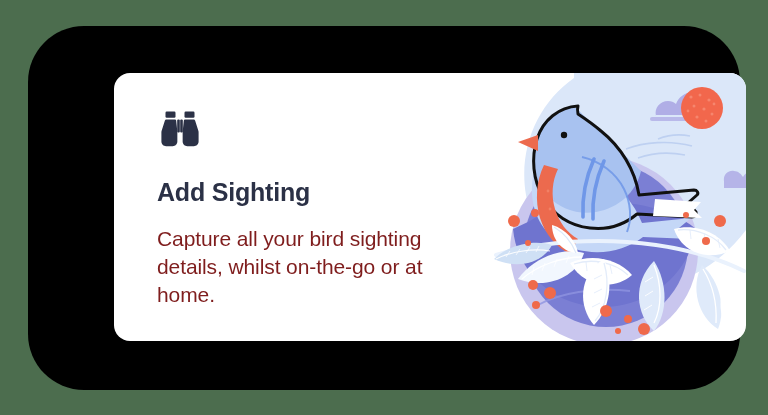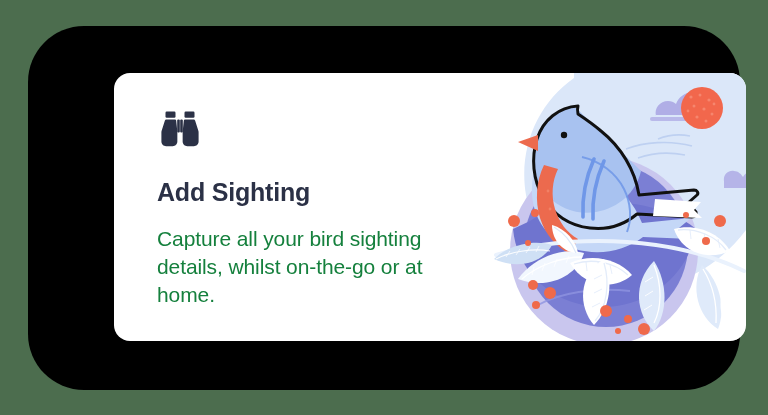--- a/index.html
+++ b/index.html
@@ -68,21 +68,21 @@
     color: #2b3146;
     line-height: 1.1;
   }
 
   #card-description {
     margin: 18px 0 0 0;
     font-family: "Liberation Sans", sans-serif;
     font-size: 21px;
     font-weight: normal;
     line-height: 1.35;
-    color: #15803d;
+    color: #7f1d1d;
     letter-spacing: -0.1px;
     max-width: 300px;
   }
 
   
   #illustration {
     position: absolute;
     right: 0;
     top: 0;
     width: 268px;

